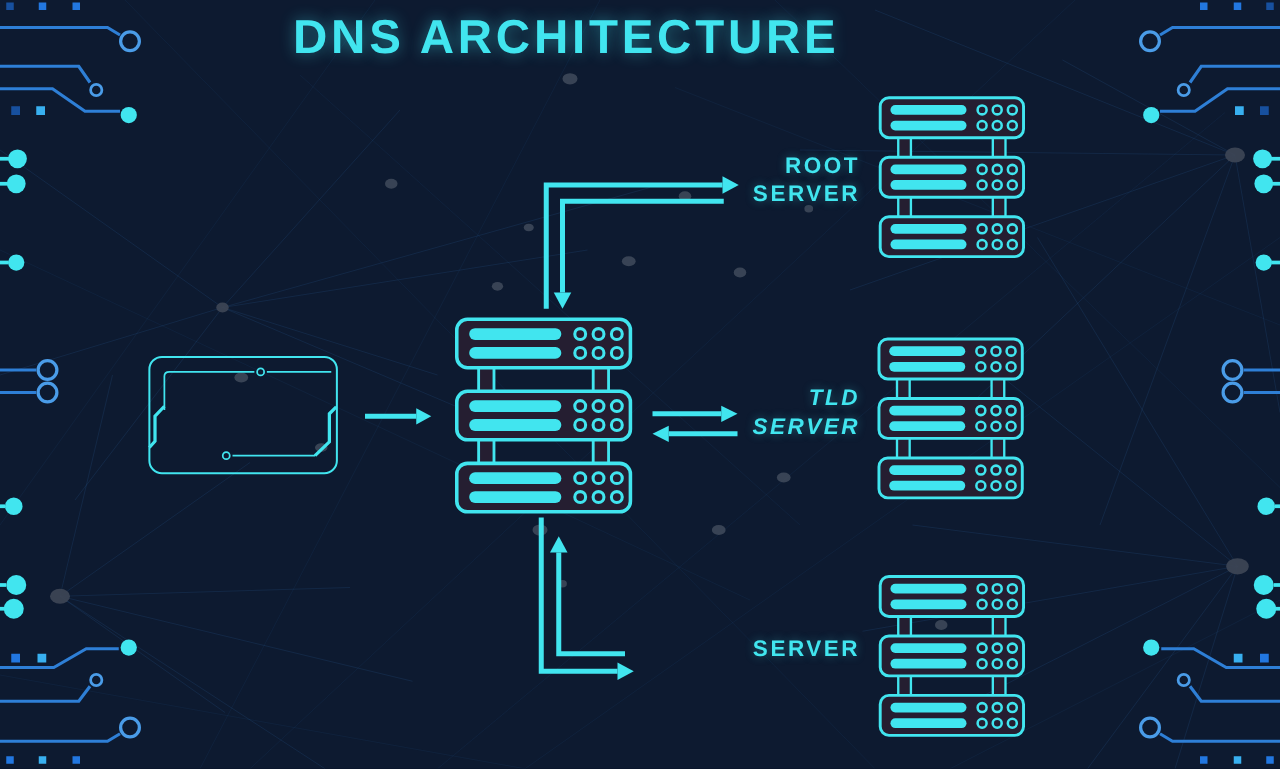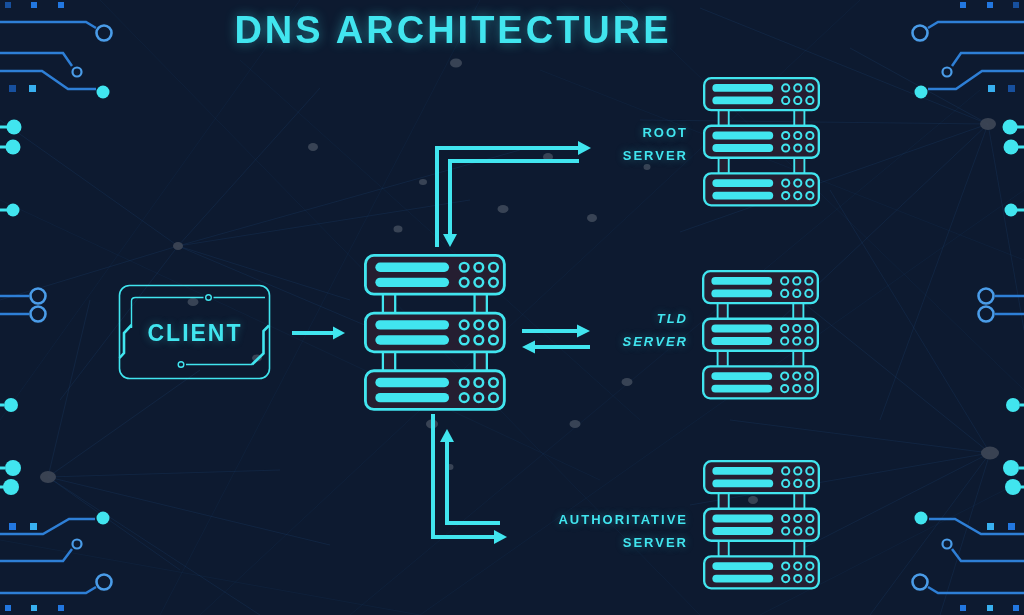--- a/index.html
+++ b/index.html
@@ -21,21 +21,21 @@
     color:var(--accent);text-shadow:0 0 12px rgba(65,229,239,.45);
     white-space:nowrap;
   }
   .client-label{
     position:absolute;left:122px;top:320px;width:146px;text-align:center;
     font-size:23px;font-weight:bold;letter-spacing:2px;color:var(--accent);
     text-shadow:0 0 8px rgba(65,229,239,.35);
   }
   .node-label{
     position:absolute;right:336px;text-align:right;
-    color:var(--accent);font-weight:bold;font-size:13px;letter-spacing:2px;
+    color:var(--accent);font-weight:bold;font-size:18px;letter-spacing:2px;
     line-height:23px;text-shadow:0 0 8px rgba(65,229,239,.35);white-space:nowrap;
   }
   .node-label span{display:block;}
   .label-root{top:121px;}
   .label-tld{top:307px;font-style:italic;}
   .label-auth{top:508px;}
 
   
   .mesh{stroke:#3171b4;stroke-width:.8;opacity:.16;fill:none;}
   .mesh2{stroke:#3171b4;stroke-width:.7;opacity:.10;fill:none;}
@@ -217,30 +217,28 @@
     </g>
 
     <use href="#srv" transform="translate(364,254) scale(0.945)"></use>
     <use href="#srv" transform="translate(703,77) scale(0.78)"></use>
     <use href="#srv" transform="translate(702,270) scale(0.78)"></use>
     <use href="#srv" transform="translate(703,460) scale(0.78)"></use>
   </svg>
 
   <div class="title">DNS ARCHITECTURE</div>
 
-  <div class="client-label">CLIENT</div>
 
   <div class="node-label label-root">
     <span>ROOT</span>
     <span>SERVER</span>
   </div>
 
   <div class="node-label label-tld">
     <span>TLD</span>
     <span>SERVER</span>
   </div>
 
   <div class="node-label label-auth">
-    <span>AUTHORITATIVE</span>
     <span>SERVER</span>
   </div>
 
 </div>
 
 </body></html>

